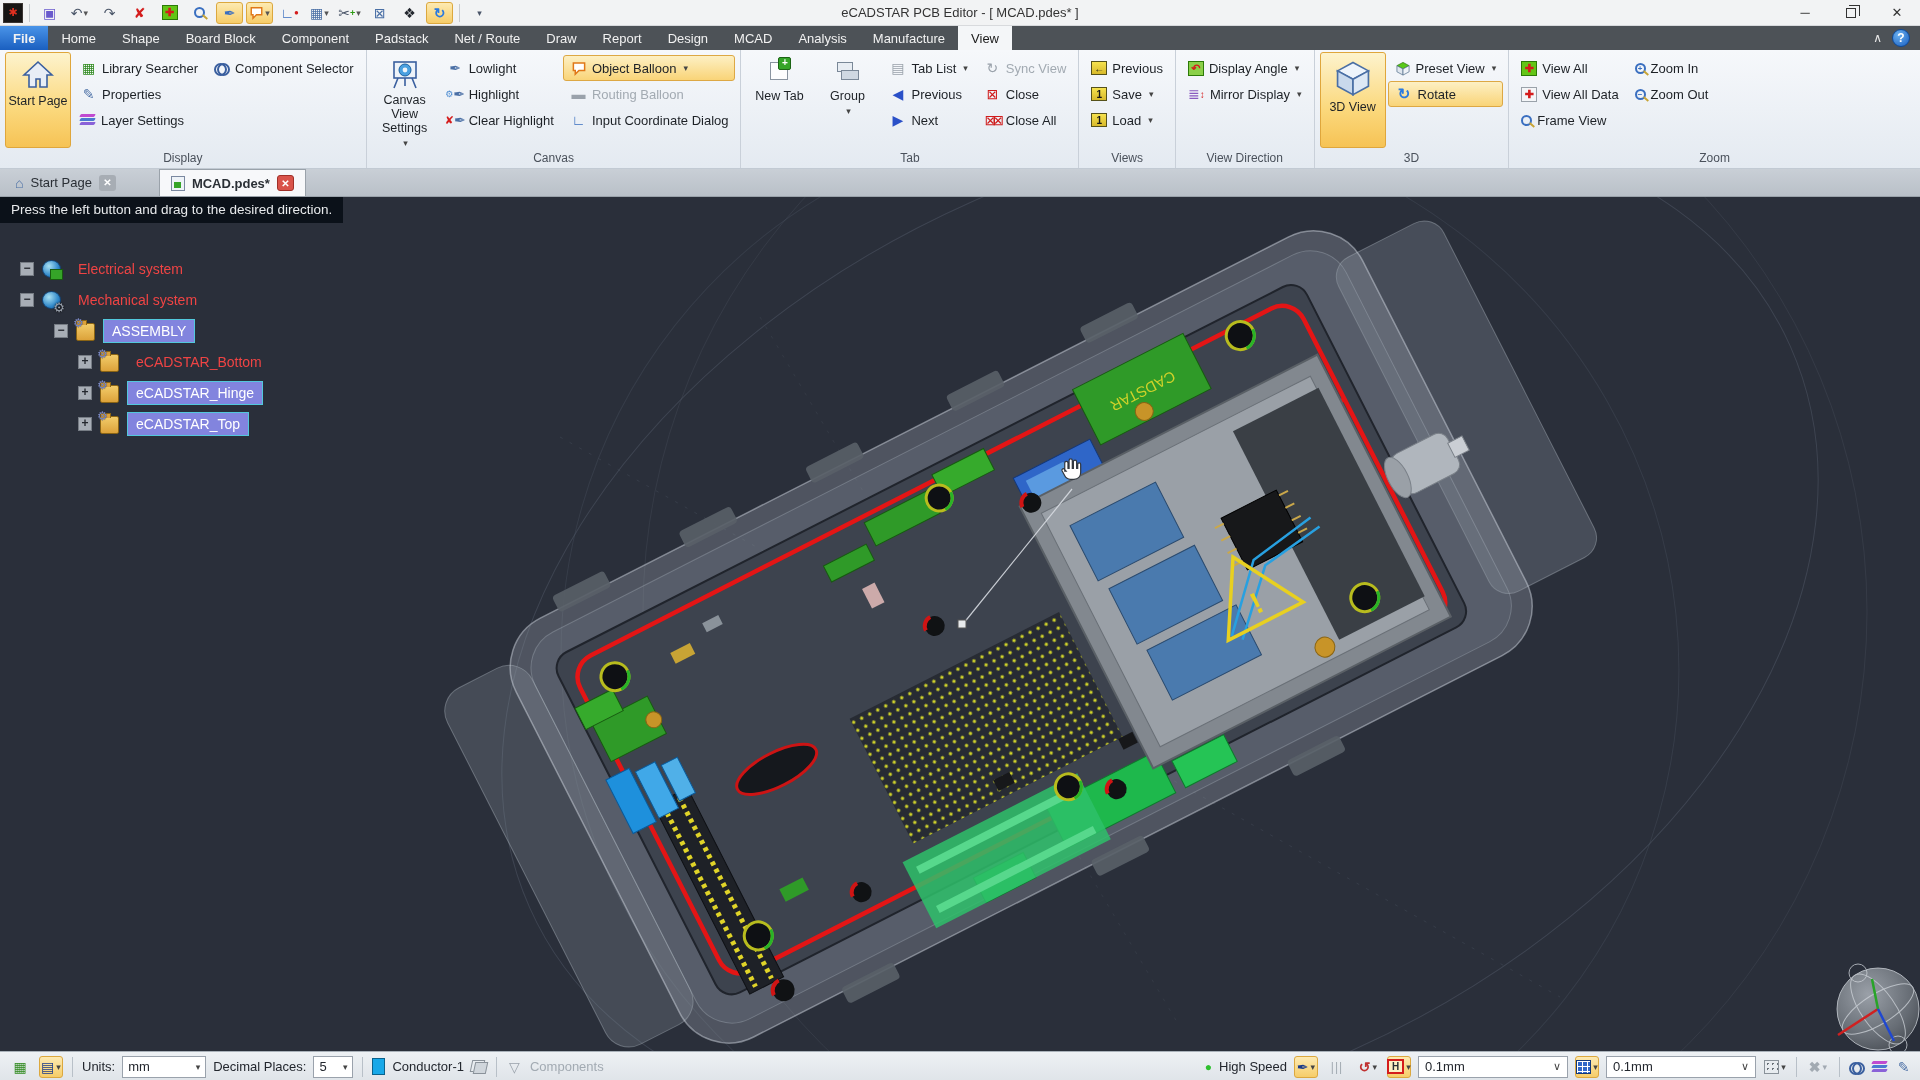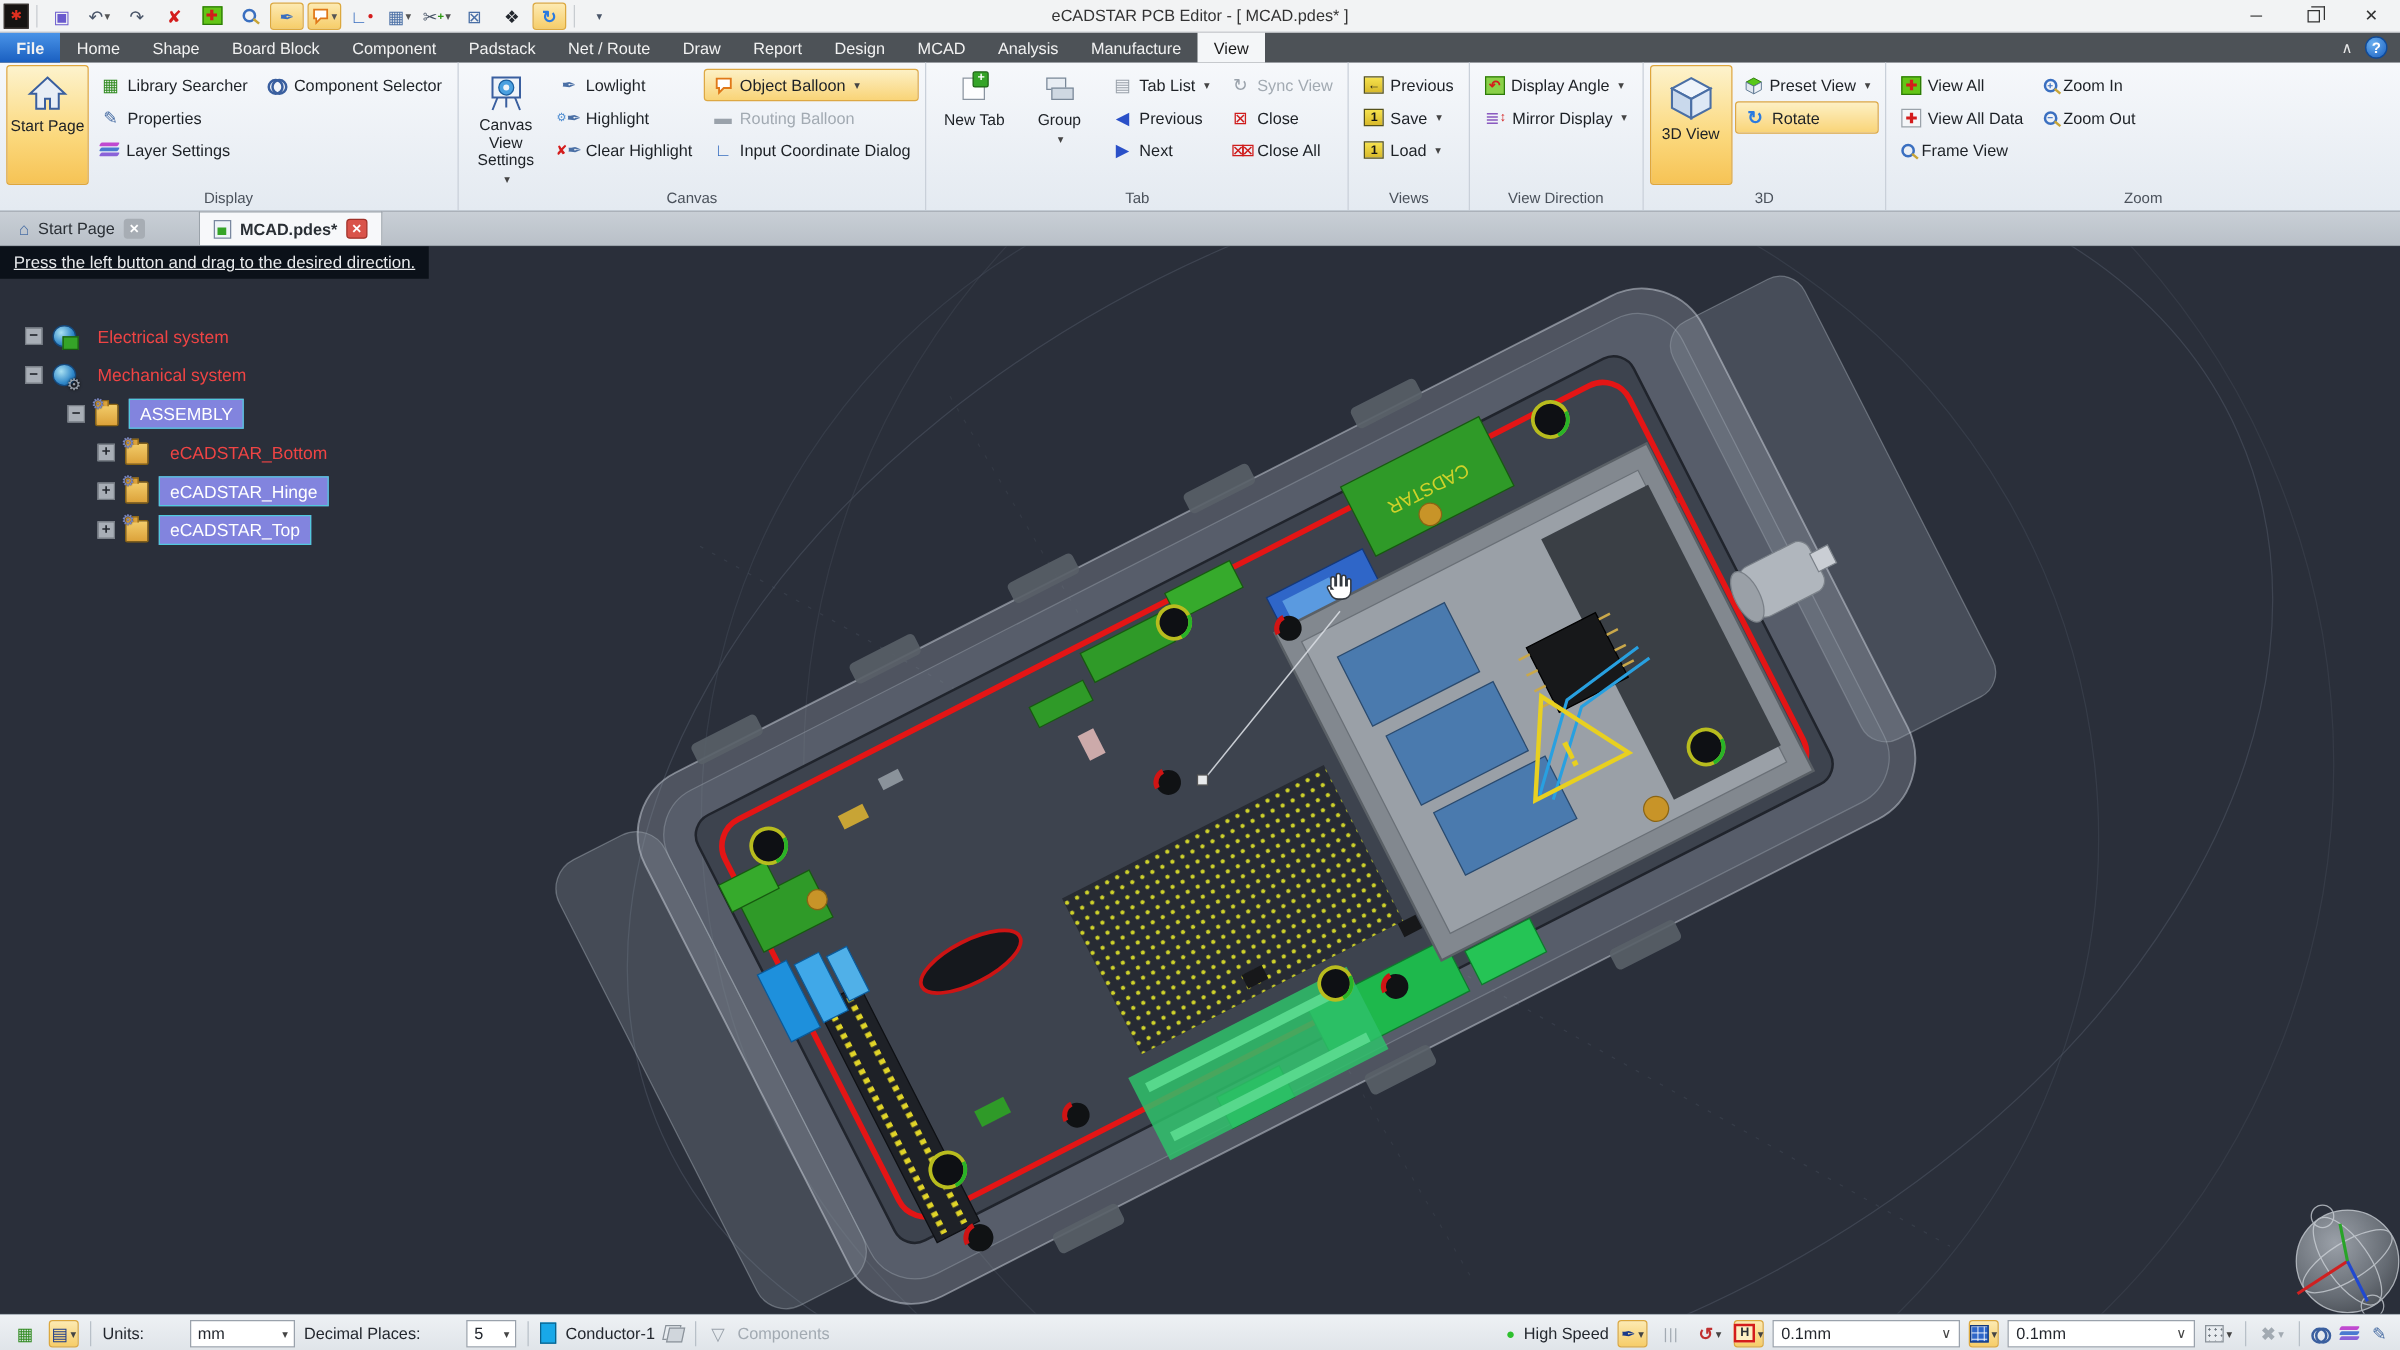--- a/index.html
+++ b/index.html
@@ -78,21 +78,21 @@
   .dtab.active { background:#f7f8fa; font-weight:bold; border:1px solid #9aa2aa; border-bottom:none;margin-left:32px; }
   .tclose { width:17px; height:16px; border-radius:3px; background:#a7adb4; color:#fff; font-size:10px; font-weight:bold; display:flex; align-items:center; justify-content:center; }
   .tclose.red { background:#d9534a; border:1px solid #a03028; }
   .dtab-home { color:#4a6fa5; font-size:14px; }
   .dtab-doc { width:14px; height:15px; background:#eef3f8; border:1px solid #7a88a0; position:relative; }
   .dtab-doc::after { content:""; position:absolute; left:2px; bottom:2px; width:7px; height:6px; background:#35a428; }
 
   
   .canvas { position:relative; height:854px; background:#2a2f3a; overflow:hidden; }
   .scene { position:absolute; inset:0; }
-  .cursor-tip { position:absolute; top:0; left:0; background:rgba(9,15,23,.93); color:#e8eaec; font-size:13.5px; padding:5px 11px 6px;text-decoration:underline; }
+  .cursor-tip { position:absolute; top:0; left:0; background:rgba(9,15,23,.93); color:#e8eaec; font-size:13.5px; padding:5px 11px 6px; }
 
   
   .tree { position:absolute; left:0; top:56px; }
   .trow { display:flex; align-items:center; height:31px; gap:8px; }
   .texp { width:14px; height:14px; background:#a8aeb6; border:1px solid #767c84; color:#23272e; font-size:12px; font-weight:bold; line-height:11px; display:flex; align-items:center; justify-content:center; flex:none; }
   .tlabel { color:#ef4444; font-size:14px; padding:3px 8px; border:1px solid transparent; }
   .trow.selected .tlabel { background:#8284de; border-color:#52c8dc; color:#fff; }
   .ti { width:19px; height:18px; position:relative; flex:none; }
   .ti.globe { border-radius:50%; background:radial-gradient(circle at 35% 32%, #a8e0f2, #2e86c8 62%, #1a5a96); border:1px solid #14487c; }
   .ti.globe.elec::after { content:""; position:absolute; right:-3px; bottom:-3px; width:11px; height:9px; background:#35a428; border:1px solid #185a10; }
@@ -100,21 +100,21 @@
   .ti.pcb { background:#2f9a28; border:1px solid #b8bc1e; background-image:repeating-linear-gradient(0deg,transparent 0 3px,rgba(250,220,50,.85) 3px 4px), repeating-linear-gradient(90deg,transparent 0 3px,rgba(15,70,10,.7) 3px 4px); }
   .ti.folder { background:linear-gradient(#f2cc6a,#dca23a); border:1px solid #8a6414; border-radius:2px; margin-top:3px; }
   .ti.folder::before { content:""; position:absolute; left:-1px; top:-4px; width:9px; height:4px; background:#dca23a; border:1px solid #8a6414; border-bottom:none; }
   .ti.folder::after { content:"\2699"; position:absolute; left:-4px; top:-8px; color:#7a88c0; font-size:12px; text-shadow:0 0 1px #223; }
 
   
   .statusbar { height:30px; background:linear-gradient(#eef1f4,#dfe4e9); border-top:1px solid #aab2ba; display:flex; align-items:center; gap:7px; padding:0 8px; font-size:13px; color:#23272e; }
   .sic { width:24px; height:22px; display:flex; align-items:center; justify-content:center; border-radius:3px; font-size:14px; }
   .sic.hl { background:linear-gradient(#fdeab2,#f6cd69); border:1px solid #dca83e; }
   .ssep { width:1px; height:20px; background:#b8c0c8; margin:0 2px; }
-  .sselect { background:#fff; border:1px solid #9aa2ac; height:22px; display:flex; align-items:center; justify-content:space-between; padding:0 5px; gap:6px;margin-left:30px; }
+  .sselect { background:#fff; border:1px solid #9aa2ac; height:22px; display:flex; align-items:center; justify-content:space-between; padding:0 5px; gap:6px; }
   .combo { background:#fff; border:1px solid #9aa2ac; height:22px; width:150px; display:flex; align-items:center; justify-content:space-between; padding:0 6px; }
   .swatch { width:13px; height:17px; background:#18a8e8; border:1px solid #0a628c; flex:none; }
   .graytext { color:#a2aab2; }
   .statusbar .dd { font-size:9px; }
   .hsq { width:17px; height:15px; border:2px solid #d41c1c; color:#2a2f35; background:#fdf0c4; font-size:10px; font-weight:bold; display:flex; align-items:center; justify-content:center; flex:none; }
   .dotgrid { width:15px; height:14px; background:#e8ecf0; border:1px solid #8a929a; background-image:radial-gradient(#6a727a 1px, transparent 1px); background-size:5px 5px; flex:none; position:relative; }
   .pairic { width:16px; height:14px; position:relative; flex:none; }
   .pairic::before { content:""; position:absolute; left:0; top:0; width:11px; height:10px; background:#e8ecf0; border:1px solid #8a929a; transform:skewX(-12deg); }
   .pairic::after { content:""; position:absolute; right:0; bottom:0; width:11px; height:10px; background:#d0d6dc; border:1px solid #8a929a; transform:skewX(-12deg); }
 </style>

